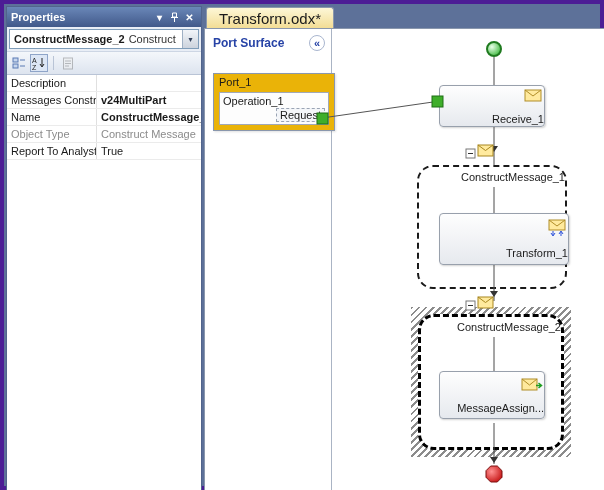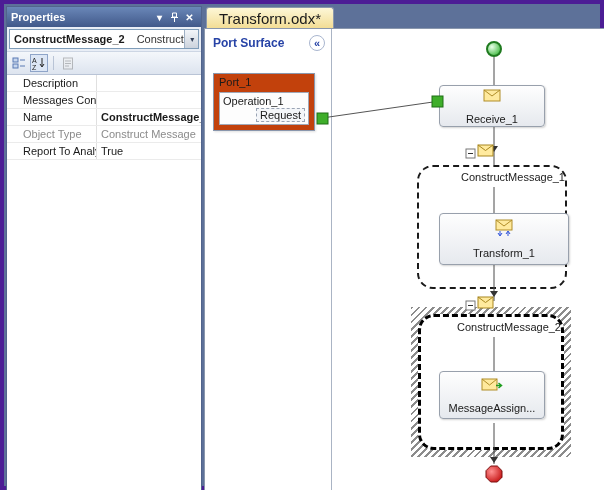--- a/index.html
+++ b/index.html
@@ -8,54 +8,54 @@
   .app{position:absolute;inset:0;border:4px solid #4c1d95}
 
   
   .props{position:absolute;left:2px;top:2px;width:196px;height:486px;background:#fff;border:1px solid #51648c;display:flex;flex-direction:column}
   .props-title{height:20px;background:linear-gradient(#6a87b8,#41598a);color:#fff;display:flex;align-items:center;padding:0 4px;font-weight:bold;flex:0 0 auto}
   .props-title .spacer{flex:1}
   .tb-ic{width:15px;height:14px;display:inline-flex;align-items:center;justify-content:center;color:#fff;font-size:10px;cursor:default}
   .combo-row{padding:2px 2px;background:#e9eef6;border-bottom:1px solid #cdd6e4;flex:0 0 auto}
   .obj-combo{height:20px;background:#fff;border:1px solid #7f9db9;display:flex;align-items:center;overflow:hidden;white-space:nowrap}
   .obj-name{font-weight:bold;padding-left:4px}
-  .obj-type{margin-left:12px;color:#333}
+  .obj-type{margin-left:4px;color:#333}
   .combo-btn{margin-left:auto;width:16px;align-self:stretch;background:linear-gradient(#f2f5f9,#ccd3dd);border-left:1px solid #9fb0c4;display:flex;align-items:center;justify-content:center;font-size:8px;color:#33415c;flex:0 0 auto}
   .props-toolbar{height:23px;background:linear-gradient(#f4f7fb,#dde4ef);border-bottom:1px solid #b9c4d6;display:flex;align-items:center;padding:0 3px;gap:2px;flex:0 0 auto}
   .pt-btn{width:18px;height:18px;display:flex;align-items:center;justify-content:center;border:1px solid transparent}
   .pt-btn.pressed{border:1px solid #8ea4c8;background:#dce6f5}
   .pt-btn.disabled{opacity:.45}
   .pt-sep{width:1px;height:14px;background:#b9c4d6;margin:0 3px}
   .grid{flex:1;background:#fff;overflow:hidden}
   .grow{display:flex;height:17px;border-bottom:1px solid #ebebeb;align-items:center}
-  .glabel{width:90px;padding:1px 2px 1px 16px;border-right:1px solid #e0e0e0;overflow:hidden;white-space:nowrap;align-self:stretch;display:flex;align-items:center}
+  .glabel{width:90px;padding:1px 2px 1px 4px;border-right:1px solid #e0e0e0;overflow:hidden;white-space:nowrap;align-self:stretch;display:flex;align-items:center}
   .gvalue{flex:1;padding-left:4px;overflow:hidden;white-space:nowrap}
   .gvalue.bold{font-weight:bold}
   .grow.disabled .glabel,.grow.disabled .gvalue{color:#8b8b8b}
 
   
   .tabstrip{position:absolute;left:200px;top:2px;right:2px;height:22px}
   .tab{position:absolute;left:2px;bottom:0;height:21px;padding:0 12px;display:flex;align-items:center;background:linear-gradient(#fdf7d7,#f3dd95);border:1px solid #8a97ad;border-bottom:none;border-radius:3px 3px 0 0;font-size:15px;color:#1a1a1a}
 
   .canvas{position:absolute;left:200px;top:24px;width:402px;height:464px;background:#fff;border:1px solid #8a97ad;border-right:none}
 
   
   .port-pane{position:absolute;left:0;top:0;width:127px;height:100%;border-right:1px solid #aab4c4;background:#fff}
   .pane-header{display:flex;align-items:center;padding:6px 6px 4px 8px}
   .pane-title{color:#2743a6;font-weight:bold;font-size:12px}
   .collapse-btn{margin-left:auto;width:16px;height:16px;border:1px solid #a9b6cf;border-radius:50%;color:#2743a6;font-weight:bold;display:flex;align-items:center;justify-content:center;line-height:1;font-size:11px}
-  .port-box{position:absolute;left:8px;top:44px;width:102px;height:58px;border:1px solid #8a97ad;background:#c2410c;box-shadow:1px 1px 2px rgba(0,0,0,.12)}
+  .port-box{position:absolute;left:8px;top:44px;width:122px;height:58px;border:1px solid #8a97ad;background:#eab308;box-shadow:1px 1px 2px rgba(0,0,0,.12)}
   .port-name{padding:2px 0 0 5px}
   .op-box{position:absolute;left:5px;right:5px;top:18px;bottom:5px;border:1px solid #a0a8b8;background:#fdfdfd;padding:2px 3px;display:flex;flex-direction:column}
   .op-name{white-space:nowrap;overflow:hidden}
   .req-wrap{margin-top:auto;display:flex;justify-content:flex-end}
   .req{border:1px dashed #9aa4b4;padding:0 3px;background:#f4f6f9}
 
   
-  .shape{position:absolute;z-index:2;border:1px solid #98a0ac;border-radius:4px;background:linear-gradient(#fefefe,#e6e9ee);box-shadow:1px 1px 2px rgba(0,0,0,.18);display:flex;flex-direction:column;align-items:center;justify-content:center;gap:10px}
+  .shape{position:absolute;z-index:2;border:1px solid #98a0ac;border-radius:4px;background:linear-gradient(#fefefe,#e6e9ee);box-shadow:1px 1px 2px rgba(0,0,0,.18);display:flex;flex-direction:column;align-items:flex-end;justify-content:center;gap:10px}
   .shape-label{font-size:11px;white-space:nowrap;overflow:hidden;max-width:96%}
   .group{position:absolute;z-index:1;border:2px dashed #1a1a1a;border-radius:16px;background:#fff}
   .group.selected{border:3px dashed #000}
   .group-label{text-align:right;margin-top:4px;font-size:11px}
   .hatch{position:absolute;z-index:1;background:repeating-linear-gradient(135deg,#8c8c8c 0 2px,transparent 2px 5px)}
   .overlay{position:absolute;left:0;top:0;z-index:3;pointer-events:none}
 </style>
 </head>
 <body>
 
@@ -110,20 +110,21 @@
       </span>
     </div>
 
     <div class="grid">
       <div class="grow">
         <div class="glabel">Description</div>
         <div class="gvalue"></div>
       </div>
       <div class="grow">
         <div class="glabel">Messages Constructed</div>
+        <div class="gvalue bold">v24MultiPart</div>
       </div>
       <div class="grow">
         <div class="glabel">Name</div>
         <div class="gvalue bold">ConstructMessage_2</div>
       </div>
       <div class="grow disabled">
         <div class="glabel">Object Type</div>
         <div class="gvalue">Construct Message</div>
       </div>
       <div class="grow">

